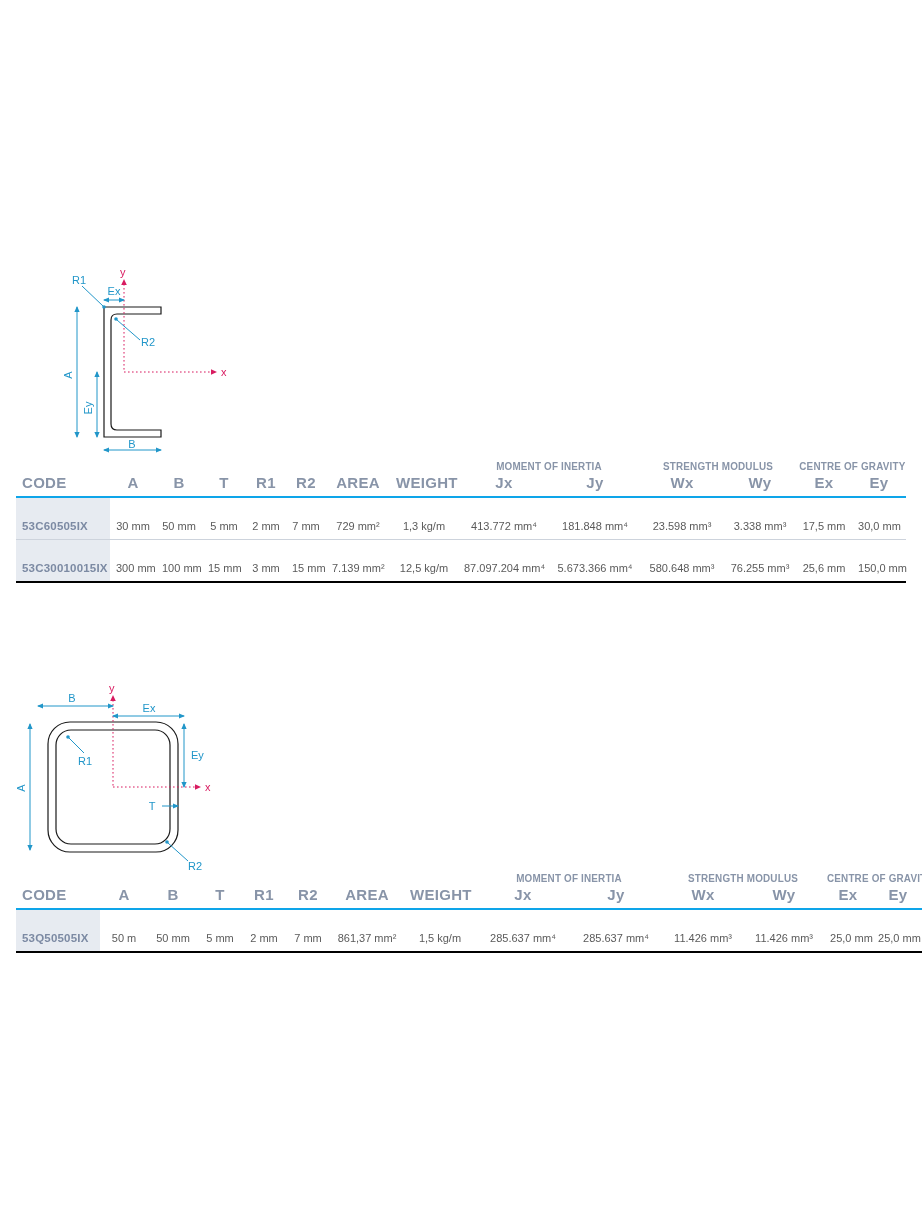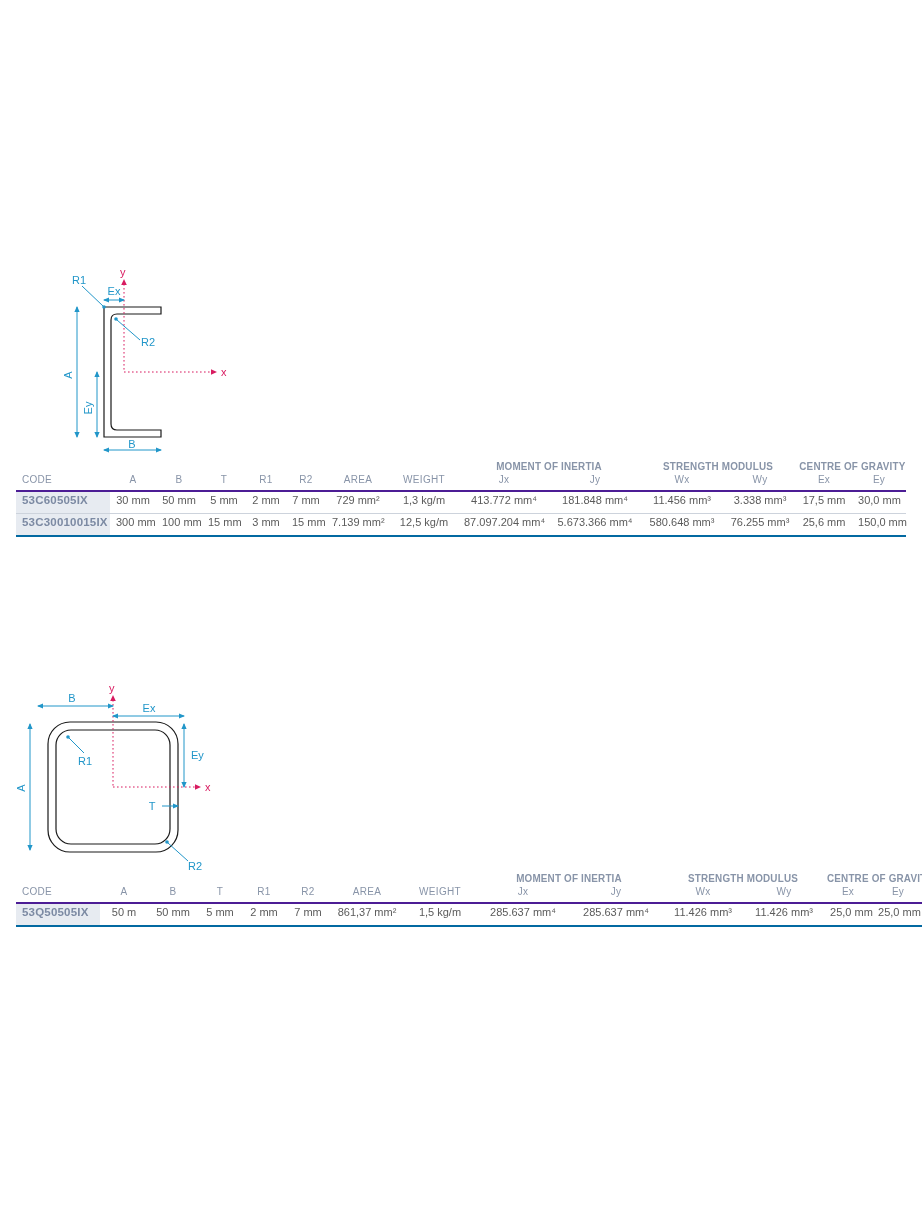--- a/index.html
+++ b/index.html
@@ -65,45 +65,45 @@
     color: #8894a8;
     letter-spacing: 0.2px;
     padding: 0 0 1px 0;
     text-align: center;
     vertical-align: bottom;
     white-space: nowrap;
     transform: scaleX(0.94);
   }
   table.spec .grp-row th.blank { border: none; }
   table.spec thead tr.head-row th {
-    font-size: 10px;
-    font-weight: normal;
+    font-size: 15px;
+    font-weight: bold;
     color: #8894a8;
     letter-spacing: 0.3px;
     padding: 1px 6px 5px 6px;
     text-align: center;
     vertical-align: bottom;
     white-space: nowrap;
-    border-bottom: 2px solid #4c1d95;
+    border-bottom: 2px solid #0ea5e9;
   }
   table.spec thead tr.head-row th.code-h {
     text-align: left;
     padding-left: 6px;
   }
   table.spec tbody td {
     font-size: 11px;
     color: #5a5a5a;
-    padding: 2px 6px 7px 6px;
+    padding: 22px 6px 7px 6px;
     text-align: center;
     white-space: nowrap;
     border-bottom: 1px solid #cdd3dc;
     margin-top: 20px;
   }
   table.spec tbody tr:last-child td {
-    border-bottom: 2px solid #0369a1;
+    border-bottom: 2px solid #000000;
   }
   table.spec tbody td.code-cell {
     text-align: left;
     color: #7c8aa3;
     font-weight: bold;
     font-size: 11.5px;
     background: #e7ebf1;
     letter-spacing: 0.2px;
     padding-left: 6px;
   }
@@ -237,21 +237,21 @@
           <td class="code-cell">53C60505IX</td>
           <td>30 mm</td>
           <td>50 mm</td>
           <td>5 mm</td>
           <td>2 mm</td>
           <td>7 mm</td>
           <td>729 mm²</td>
           <td>1,3 kg/m</td>
           <td>413.772 mm⁴</td>
           <td>181.848 mm⁴</td>
-          <td>11.456 mm³</td>
+          <td>23.598 mm³</td>
           <td>3.338 mm³</td>
           <td>17,5 mm</td>
           <td>30,0 mm</td>
         </tr>
         <tr>
           <td class="code-cell">53C30010015IX</td>
           <td>300 mm</td>
           <td>100 mm</td>
           <td>15 mm</td>
           <td>3 mm</td>

